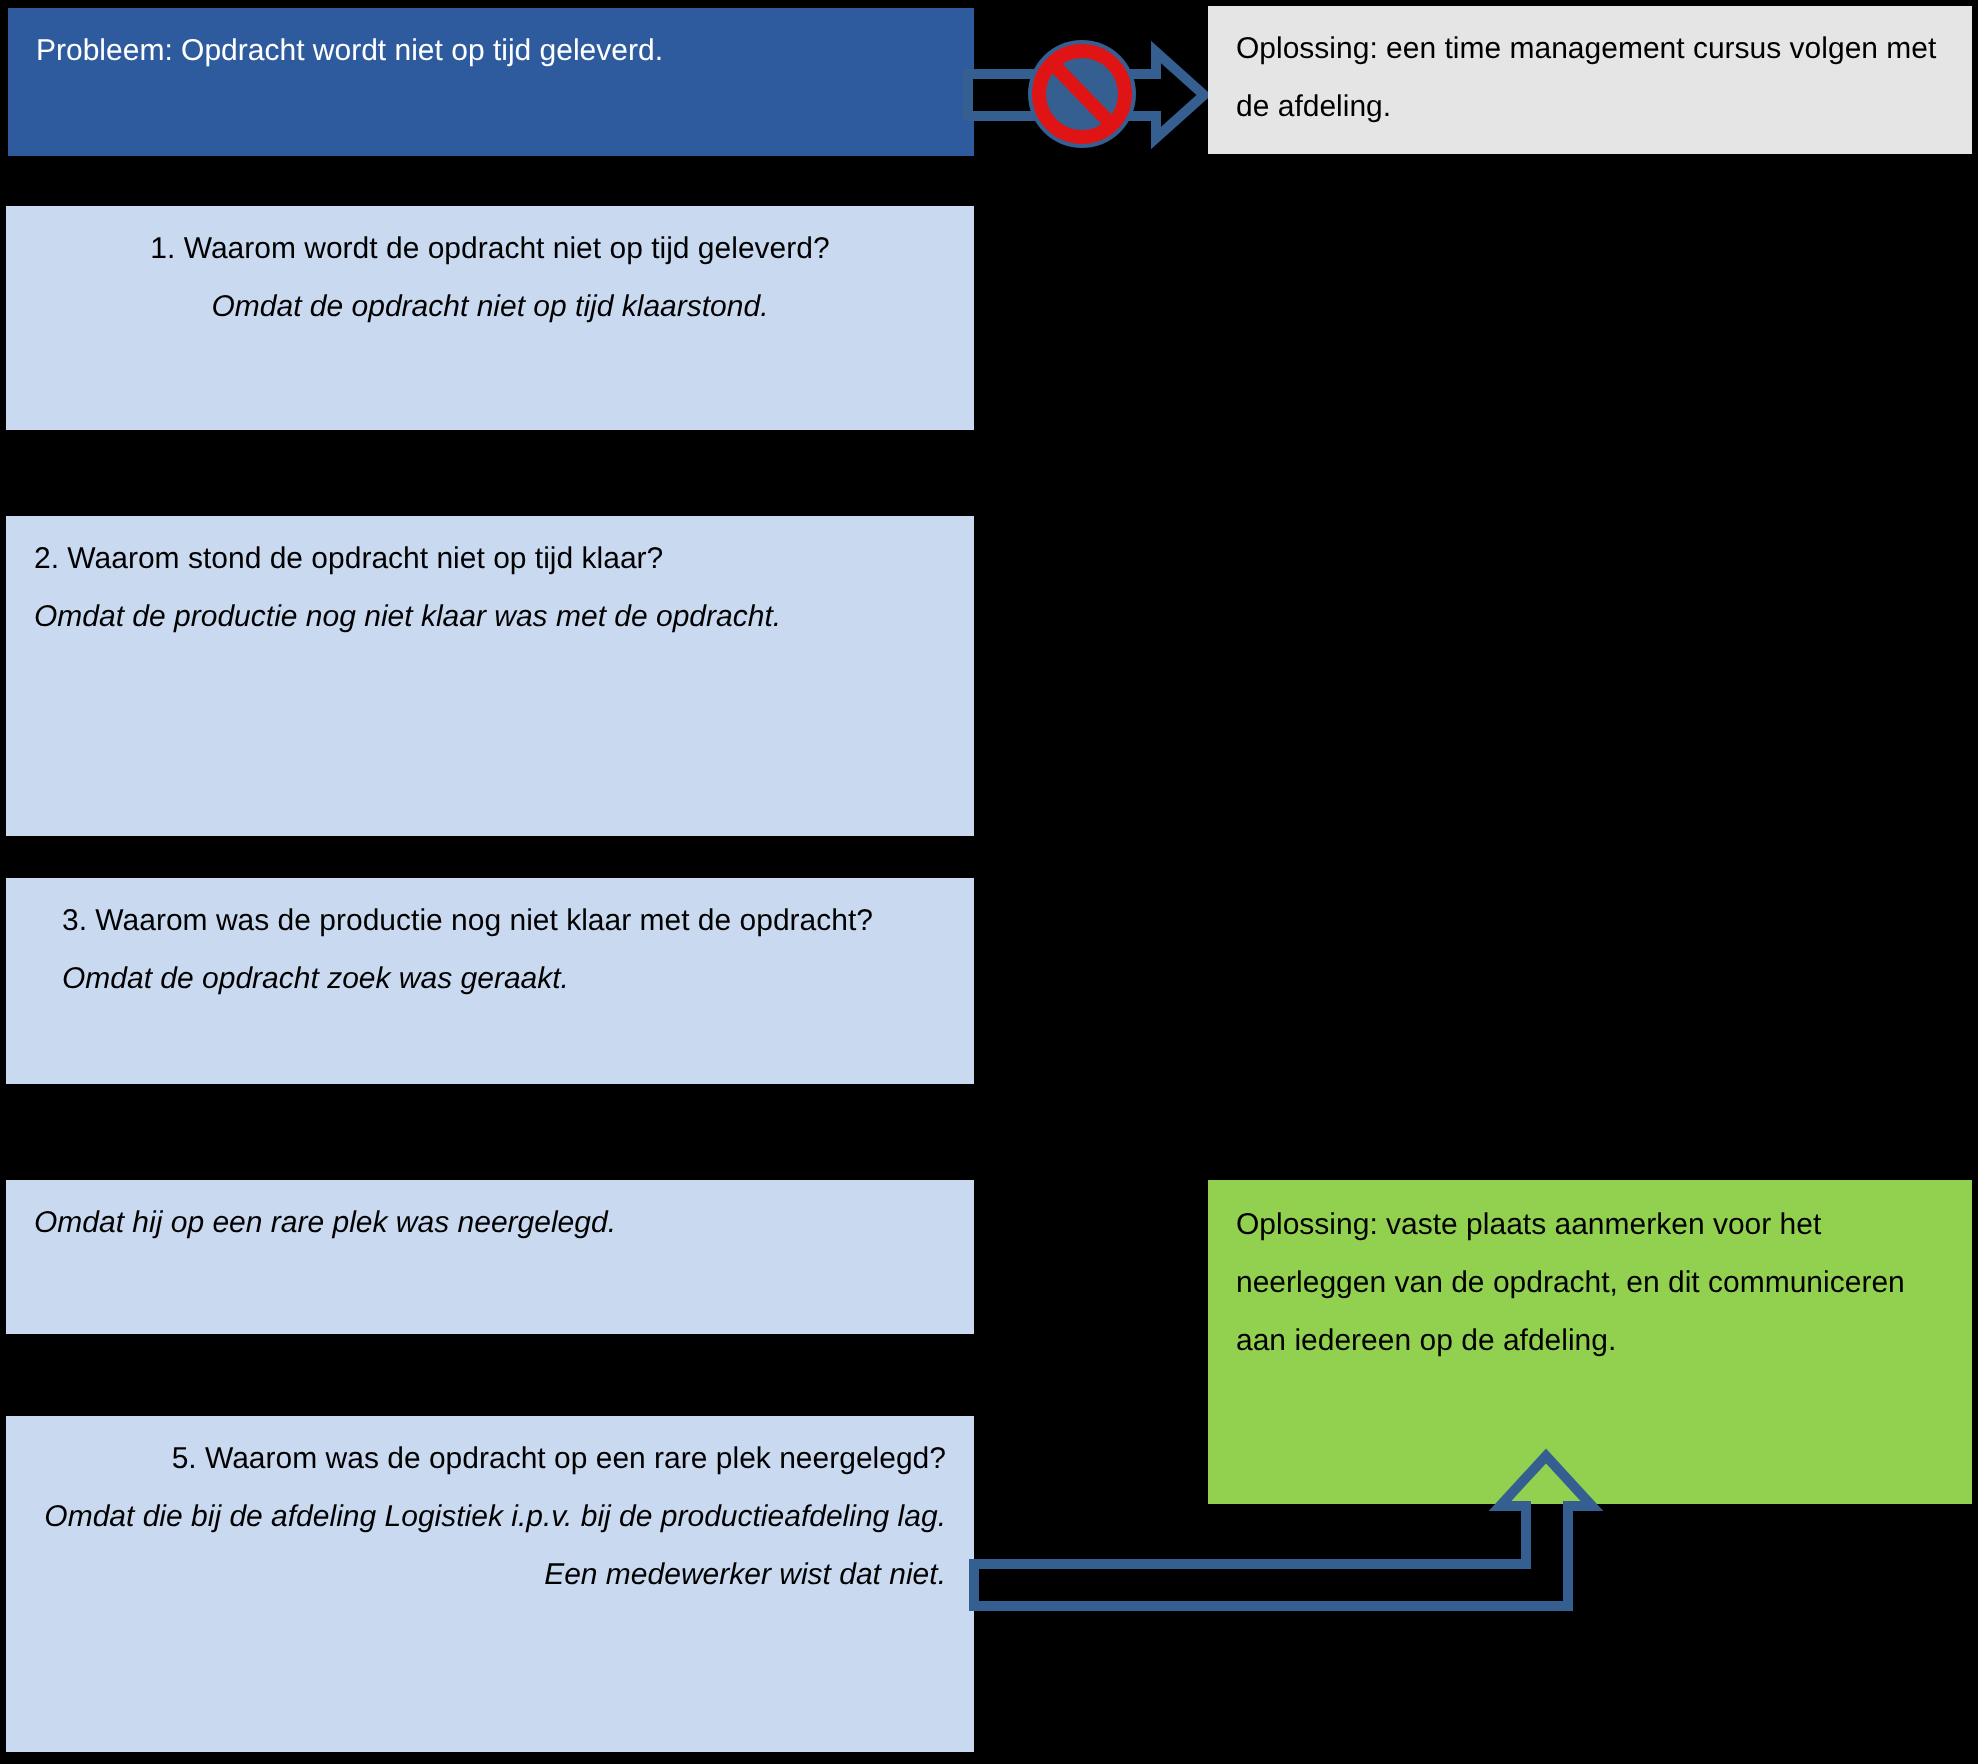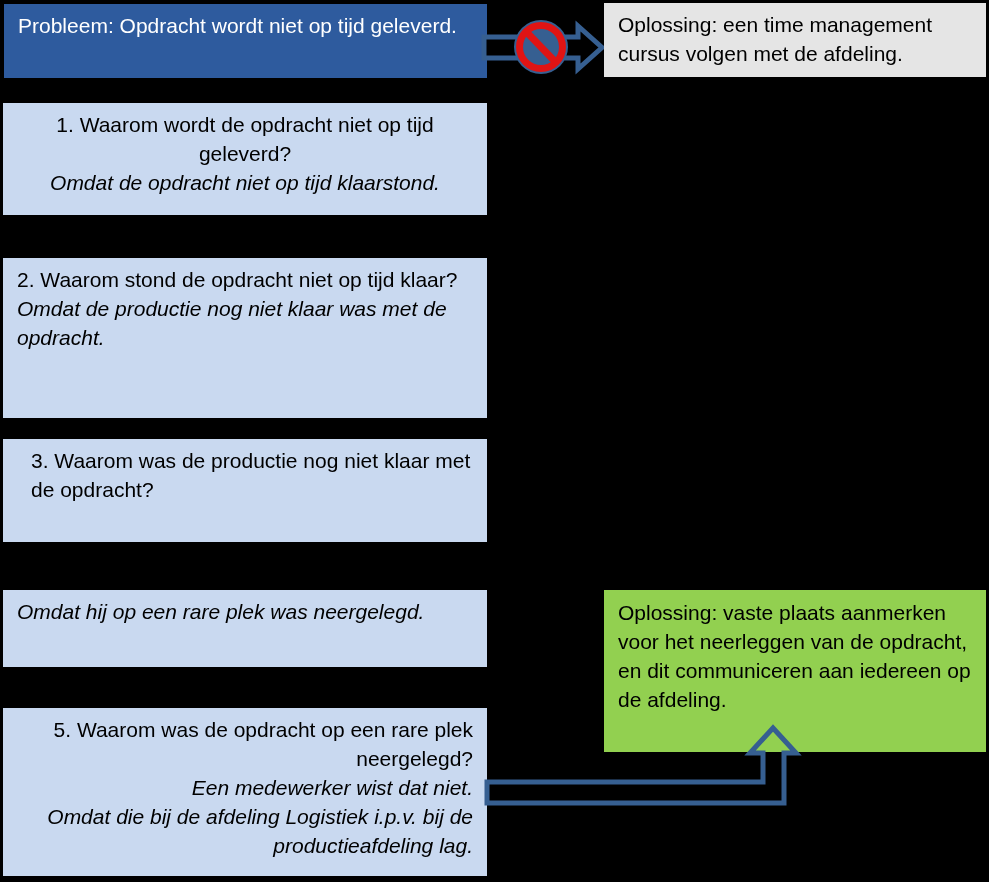--- a/index.html
+++ b/index.html
@@ -6,21 +6,21 @@
   #canvas{
     position:relative;
     width:989px;height:882px;
     background:#000000;
     font-family:"Liberation Sans", sans-serif;
     overflow:hidden;
   }
   .box{
     position:absolute;
     box-sizing:border-box;
-    font-size:21px;
+    font-size:15px;
     line-height:29px;
     color:#000;
   }
   .problem-box{
     left:4px;top:4px;width:483px;height:74px;
     background:#2E5B9E;
     color:#FFFFFF;
     padding:7px 14px;
   }
   .why-box{
@@ -73,30 +73,31 @@
     <div class="answer">Omdat de opdracht niet op tijd klaarstond.</div>
   </div>
 
   <div class="box why-box why-2">
     <div class="question">2. Waarom stond de opdracht niet op tijd klaar?</div>
     <div class="answer">Omdat de productie nog niet klaar was met de opdracht.</div>
   </div>
 
   <div class="box why-box why-3">
     <div class="question">3. Waarom was de productie nog niet klaar met de opdracht?</div>
+    <div class="answer">Omdat de opdracht zoek was geraakt.</div>
   </div>
 
   <div class="box why-box why-4">
     <div class="answer">Omdat hij op een rare plek was neergelegd.</div>
   </div>
 
   <div class="box why-box why-5">
     <div class="question">5. Waarom was de opdracht op een rare plek neergelegd?</div>
+    <div class="answer">Omdat die bij de afdeling Logistiek i.p.v. bij de productieafdeling lag.</div>
     <div class="answer">Een medewerker wist dat niet.</div>
-    <div class="answer">Omdat die bij de afdeling Logistiek i.p.v. bij de productieafdeling lag.</div>
   </div>
 
   <div class="box good-solution-box">
     <span>Oplossing: vaste plaats aanmerken voor het neerleggen van de opdracht, en dit communiceren aan iedereen op de afdeling.</span>
   </div>
 
   <svg class="icon-layer" style="left:482px;top:722px;" width="322" height="88" viewBox="482 722 322 88">
     <path d="M 487 782 L 763 782 L 763 753 L 750 753 L 773 728 L 796 753 L 784 753 L 784 803 L 487 803 Z" fill="none" stroke="#365F91" stroke-width="5" stroke-linejoin="miter"></path>
   </svg>
 

